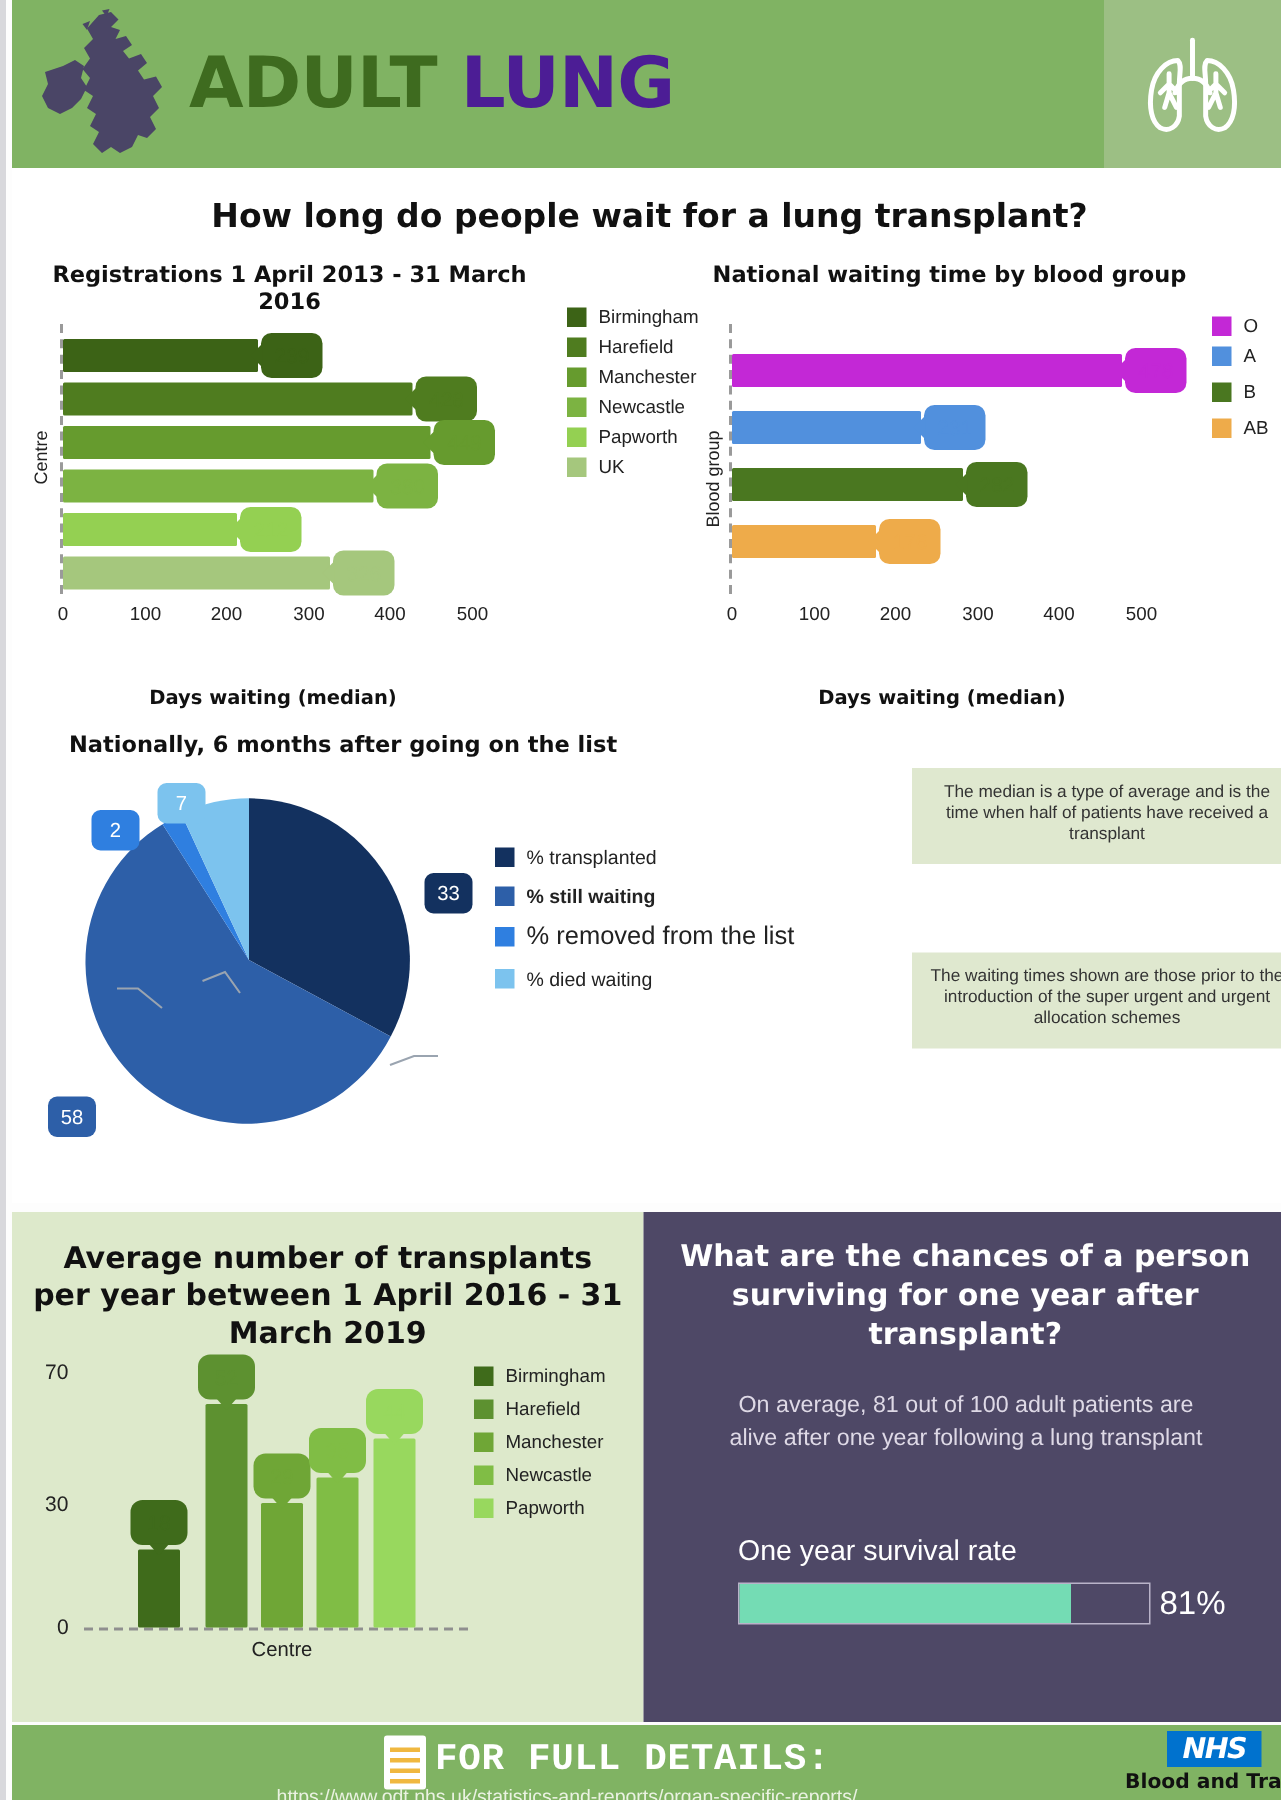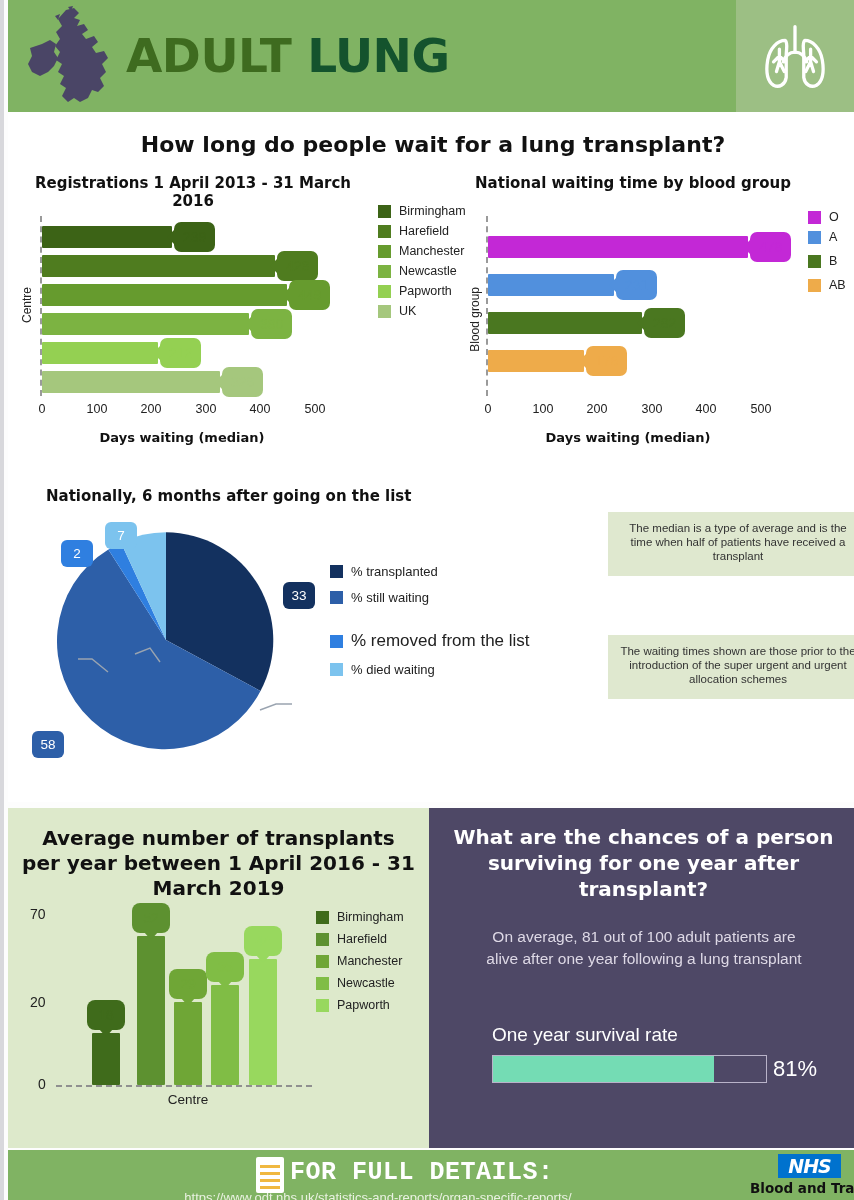--- a/index.html
+++ b/index.html
@@ -32,21 +32,21 @@
   }
   .title-line{
     font-weight:800;
     font-size:47px;
     line-height:48px;
     letter-spacing:-0.5px;
     font-family:"DejaVu Sans", sans-serif;
     white-space:nowrap;
   }
   .t-adult{color:#3e6b1f;}
-  .t-lung{color:#14532d;}
+  .t-lung{color:#4c1d95;}
   .t-transplants{color:#4a4566;}
   .lung-badge{
     position:absolute;right:4px;top:0;width:118px;height:112px;
     background:#9cbf84;
     display:flex;align-items:center;justify-content:center;
   }
 
   
   .main{
     position:absolute;left:4px;top:112px;width:850px;height:690px;
@@ -62,20 +62,21 @@
   
   .chart-title{
     font-size:15px;font-weight:700;color:#111;
     font-family:"DejaVu Sans", sans-serif;
     text-align:center;
   }
   .axis-title{
     font-size:13px;font-weight:700;color:#111;
     font-family:"DejaVu Sans", sans-serif;
     text-align:center;
+    margin-top:28px;
   }
   .ytitle{
     font-size:12px;color:#222;
     writing-mode:vertical-rl;transform:rotate(180deg);
     font-family:"Liberation Sans", sans-serif;
     white-space:nowrap;
   }
   .tick-lbl{
     position:absolute;font-size:12.5px;color:#222;
     font-family:"Liberation Sans", sans-serif;
@@ -401,21 +402,21 @@
       <div class="pie-bubble" style="left:53px;top:428px;background:#2f7fe0;">2</div>
       <div class="pie-bubble" style="left:97px;top:410px;background:#7cc3ee;">7</div>
       <div class="pie-bubble" style="left:275px;top:470px;background:#13315f;">33</div>
       <div class="pie-bubble" style="left:24px;top:619px;background:#2d5fa8;">58</div>
 
       <div class="legend" style="left:322px;top:452px;">
         <div class="legend-row" style="margin-bottom:11px;">
           <span class="legend-sw" style="background:#13315f;"></span>
           <span class="legend-lbl" style="font-size:13px;">% transplanted</span>
         </div>
-        <div class="legend-row" style="margin-bottom:26px;">
+        <div class="legend-row" style="margin-bottom:9px;font-weight:bold;">
           <span class="legend-sw" style="background:#2d5fa8;"></span>
           <span class="legend-lbl" style="font-size:13px;">% still waiting</span>
         </div>
         <div class="legend-row" style="margin-bottom:11px;">
           <span class="legend-sw" style="background:#2f7fe0;"></span>
           <span class="legend-lbl" style="font-size:17px;">% removed from the list</span>
         </div>
         <div class="legend-row">
           <span class="legend-sw" style="background:#7cc3ee;"></span>
           <span class="legend-lbl" style="font-size:13px;">% died waiting</span>
@@ -424,21 +425,21 @@
     </div>
 
     <div class="note" style="top:400px;height:64px;">The median is a type of average and is the time when half of patients have received a transplant</div>
     <div class="note" style="top:488px;height:64px;margin-top:35px;">The waiting times shown are those prior to the introduction of the super urgent and urgent allocation schemes</div>
   </div>
 
   <div class="panel-green">
     <div class="pg-title">Average number of transplants per year between 1 April 2016 - 31 March 2019</div>
 
     <div style="position:absolute;left:22px;top:98px;font-size:14px;color:#222;font-family:'Liberation Sans',sans-serif;">70</div>
-    <div style="position:absolute;left:22px;top:186px;font-size:14px;color:#222;font-family:'Liberation Sans',sans-serif;">20</div>
+    <div style="position:absolute;left:22px;top:186px;font-size:14px;color:#222;font-family:'Liberation Sans',sans-serif;">30</div>
     <div style="position:absolute;left:30px;top:268px;font-size:14px;color:#222;font-family:'Liberation Sans',sans-serif;">0</div>
 
     <div style="position:absolute;left:48px;top:277px;width:256px;border-top:2px dashed #8f8f8f;"></div>
 
     <div class="vbar" style="left:84px;top:225px;width:28px;height:52px;background:#3f6b1b;"></div>
     <div class="vbubble" style="left:79px;top:192px;background:#3f6b1b;color:#3f6b1b;">18</div>
 
     <div class="vbar" style="left:129px;top:128px;width:28px;height:149px;background:#5d9130;"></div>
     <div class="vbubble" style="left:124px;top:95px;background:#5d9130;color:#5d9130;">52</div>
 

